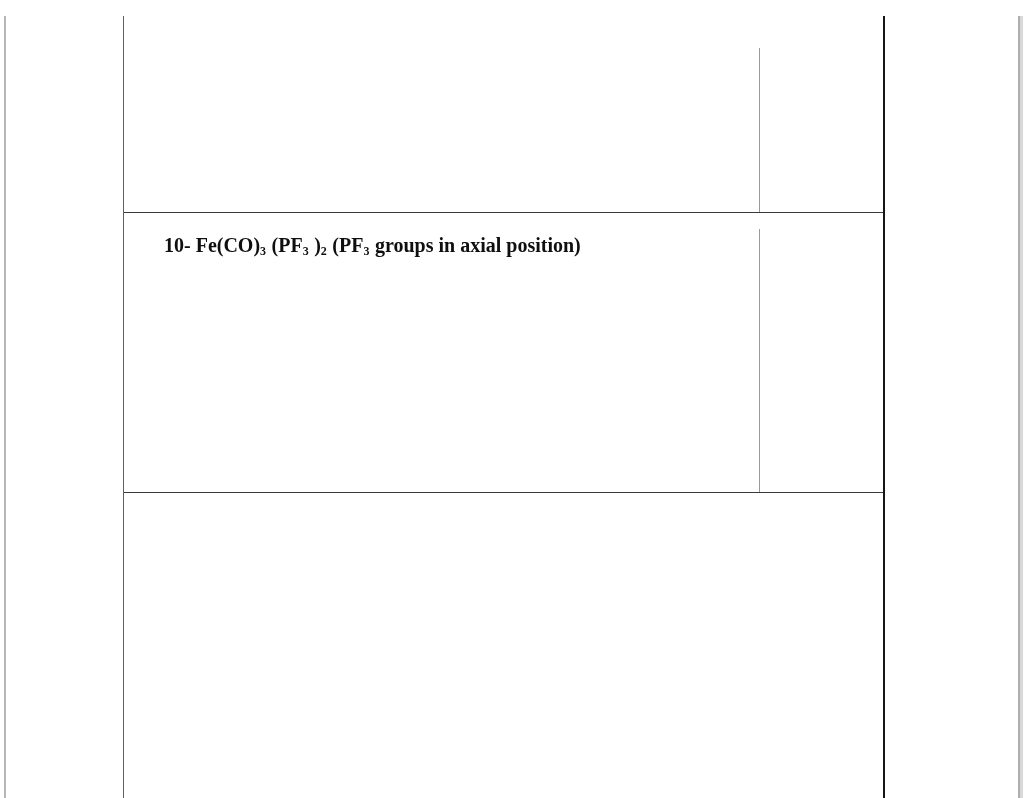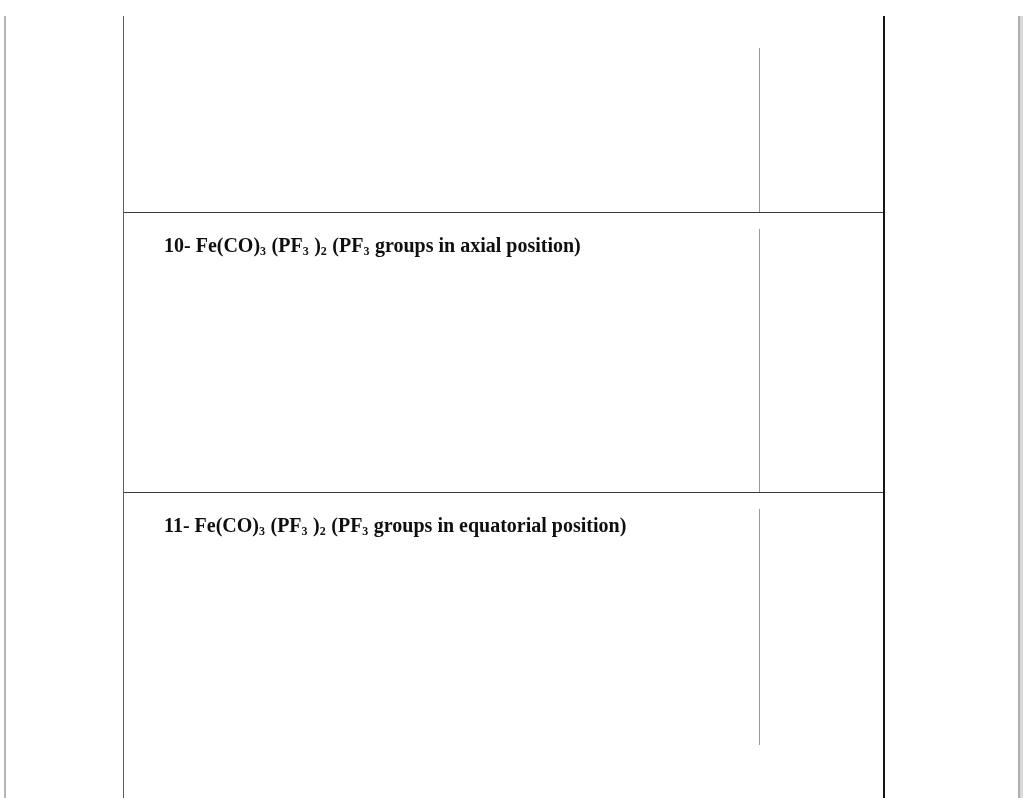--- a/index.html
+++ b/index.html
@@ -91,20 +91,17 @@
   </div>
 
   <div class="trow bordered row-h-10">
     <div class="cell main">
       <p class="compound"><span>10- Fe(CO)</span><span class="sub">3</span><span> (PF</span><span class="sub">3</span><span> )</span><span class="sub">2</span><span> (PF</span><span class="sub">3</span><span> groups in axial position)</span></p>
     </div>
     <div class="cell side"></div>
   </div>
 
   <div class="trow bordered row-h-11">
-    <div class="cell main">
-      <p class="compound"><span>11- Fe(CO)</span><span class="sub">3</span><span> (PF</span><span class="sub">3</span><span> )</span><span class="sub">2</span><span> (PF</span><span class="sub">3</span><span> groups in equatorial position)</span></p>
-    </div>
     <div class="cell side"></div>
   </div>
 
 
 </div>
 
 </body></html>

